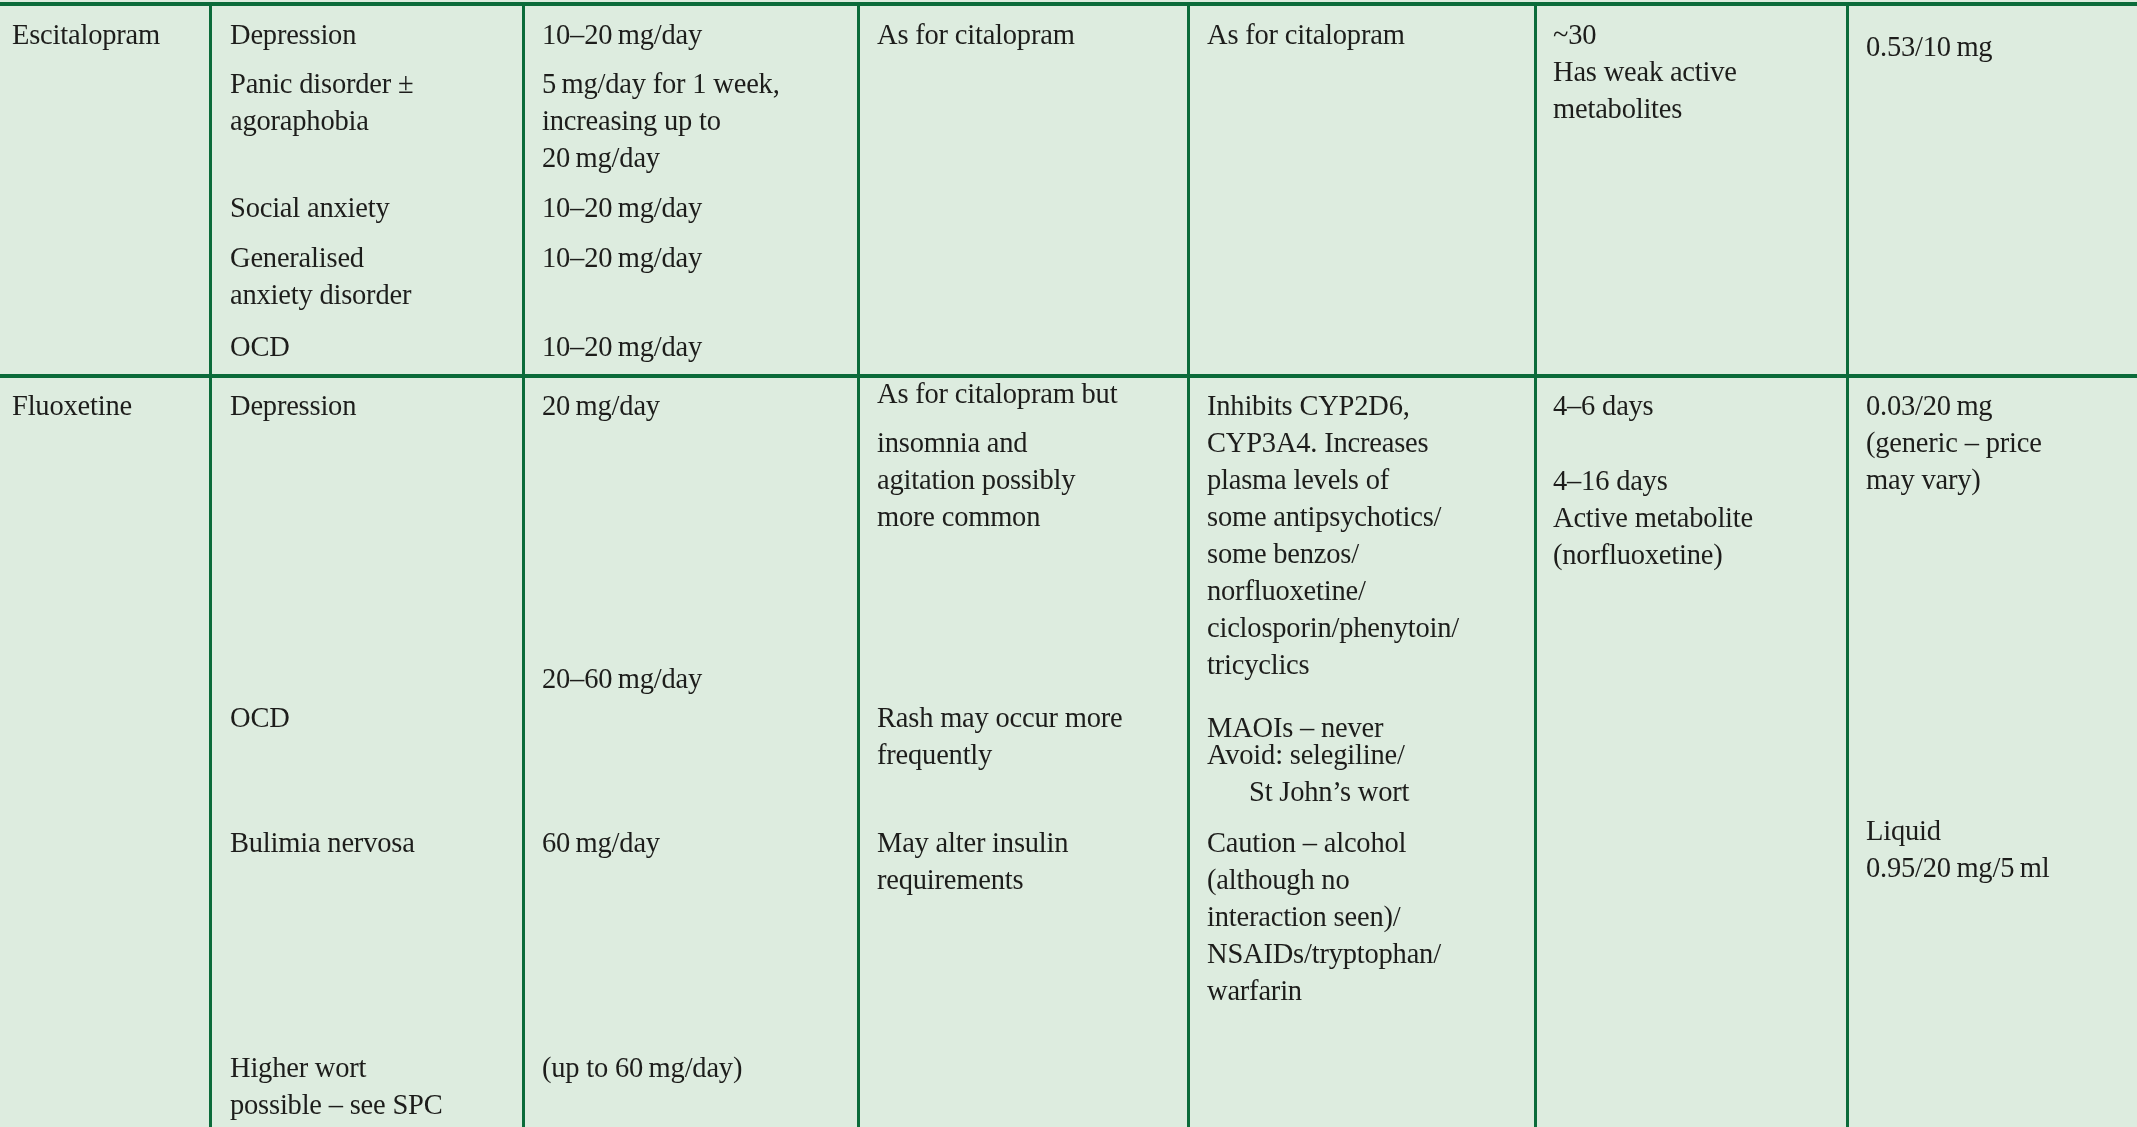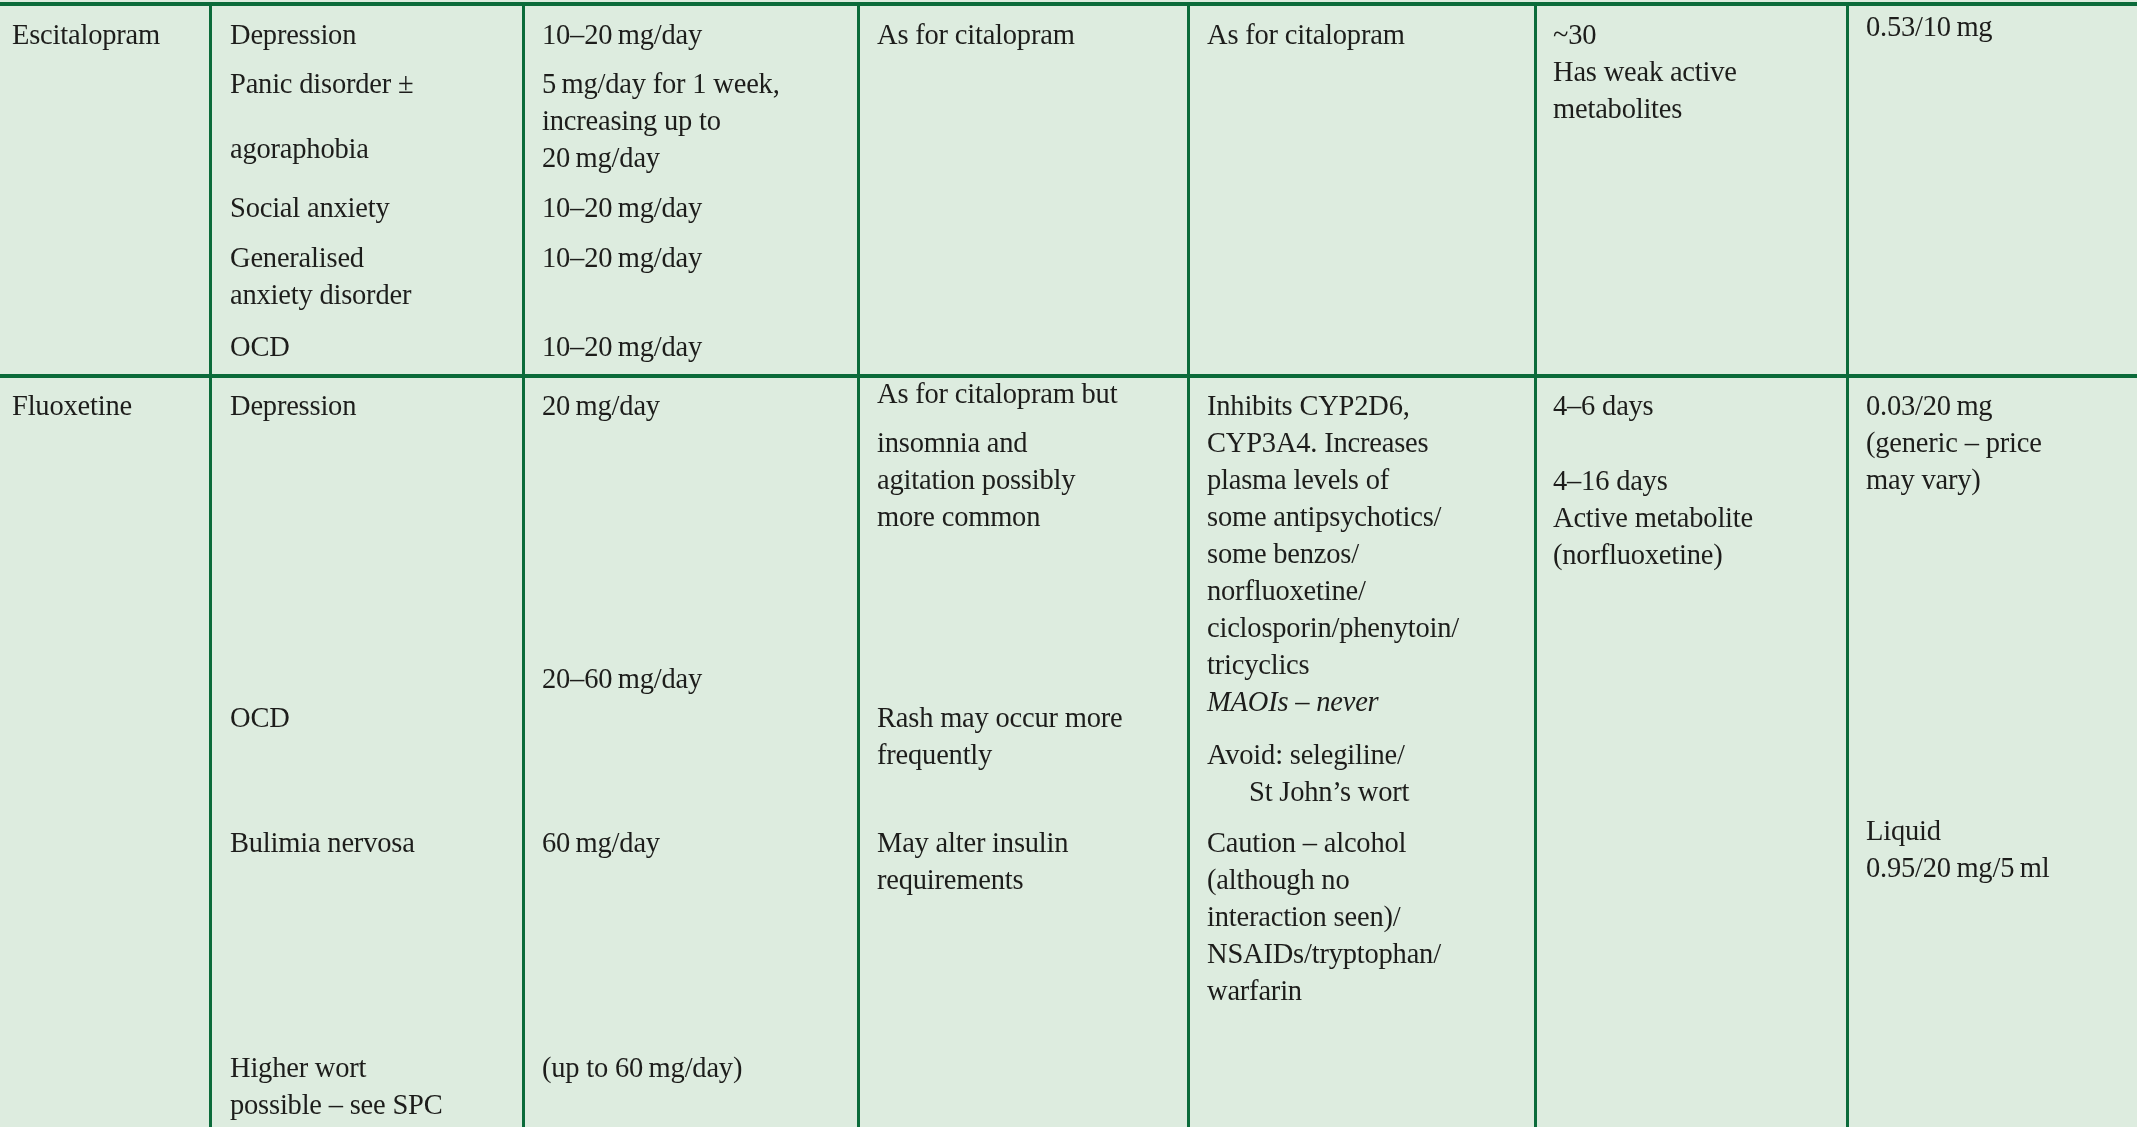--- a/index.html
+++ b/index.html
@@ -37,21 +37,21 @@
   <div class="vline" style="left:1534px;"></div>
   <div class="vline" style="left:1846px;"></div>
 
   <div class="cell col" style="left:12px;">
       <div class="t" style="top: 16px;">Escitalopram</div>
       <div class="t" style="top: 387px;">Fluoxetine</div>
     </div>
   <div class="cell col" style="left:230px;">
       <div class="t" style="top: 16px;">Depression</div>
       <div class="t" style="top: 65px;">Panic disorder ±</div>
-      <div class="t" style="top: 102px; margin-top: 28px;">agoraphobia</div>
+      <div class="t" style="top: 102px;">agoraphobia</div>
       <div class="t" style="top: 189px;">Social anxiety</div>
       <div class="t" style="top: 239px;">Generalised</div>
       <div class="t" style="top: 276px; text-align: center;">anxiety disorder</div>
       <div class="t" style="top: 328px;">OCD</div>
       <div class="t" style="top: 387px;">Depression</div>
       <div class="t" style="top: 699px;">OCD</div>
       <div class="t" style="top: 824px;">Bulimia nervosa</div>
       <div class="t" style="top: 1049px;">Higher wort</div>
       <div class="t" style="top: 1086px;">possible – see SPC</div>
     </div>
@@ -82,39 +82,39 @@
   <div class="cell col" style="left:1207px;">
       <div class="t" style="top: 16px;">As for citalopram</div>
       <div class="t" style="top: 387px;">Inhibits CYP2D6,</div>
       <div class="t" style="top: 424px;">CYP3A4. Increases</div>
       <div class="t" style="top: 461px;">plasma levels of</div>
       <div class="t" style="top: 498px;">some antipsychotics/</div>
       <div class="t" style="top: 535px;">some benzos/</div>
       <div class="t" style="top: 572px;">norfluoxetine/</div>
       <div class="t" style="top: 609px;">ciclosporin/phenytoin/</div>
       <div class="t" style="top: 646px;">tricyclics</div>
-      <div class="t" style="top: 683px; font-style: italic;">MAOIs – never</div>
+      <div class="t" style="top: 709px;">MAOIs – never</div>
       <div class="t" style="top: 736px;">Avoid: selegiline/</div>
       <div class="t" style="top: 773px; margin-left: 42px;">St John’s wort</div>
       <div class="t" style="top: 824px;">Caution – alcohol</div>
       <div class="t" style="top: 861px;">(although no</div>
       <div class="t" style="top: 898px;">interaction seen)/</div>
       <div class="t" style="top: 935px;">NSAIDs/tryptophan/</div>
       <div class="t" style="top: 972px;">warfarin</div>
     </div>
   <div class="cell col" style="left:1553px;">
       <div class="t" style="top: 16px;">~30</div>
       <div class="t" style="top: 53px;">Has weak active</div>
       <div class="t" style="top: 90px;">metabolites</div>
       <div class="t" style="top: 387px;">4–6 days</div>
       <div class="t" style="top: 462px;">4–16 days</div>
       <div class="t" style="top: 499px;">Active metabolite</div>
       <div class="t" style="top: 536px;">(norfluoxetine)</div>
     </div>
   <div class="cell col" style="left:1866px;">
-      <div class="t" style="top: 8px;">0.53/10 mg</div>
+      <div class="t" style="top: 28px;">0.53/10 mg</div>
       <div class="t" style="top: 387px;">0.03/20 mg</div>
       <div class="t" style="top: 424px;">(generic – price</div>
       <div class="t" style="top: 461px;">may vary)</div>
       <div class="t" style="top: 812px;">Liquid</div>
       <div class="t" style="top: 849px;">0.95/20 mg/5 ml</div>
     </div>
 </div>
 
 </body></html>

